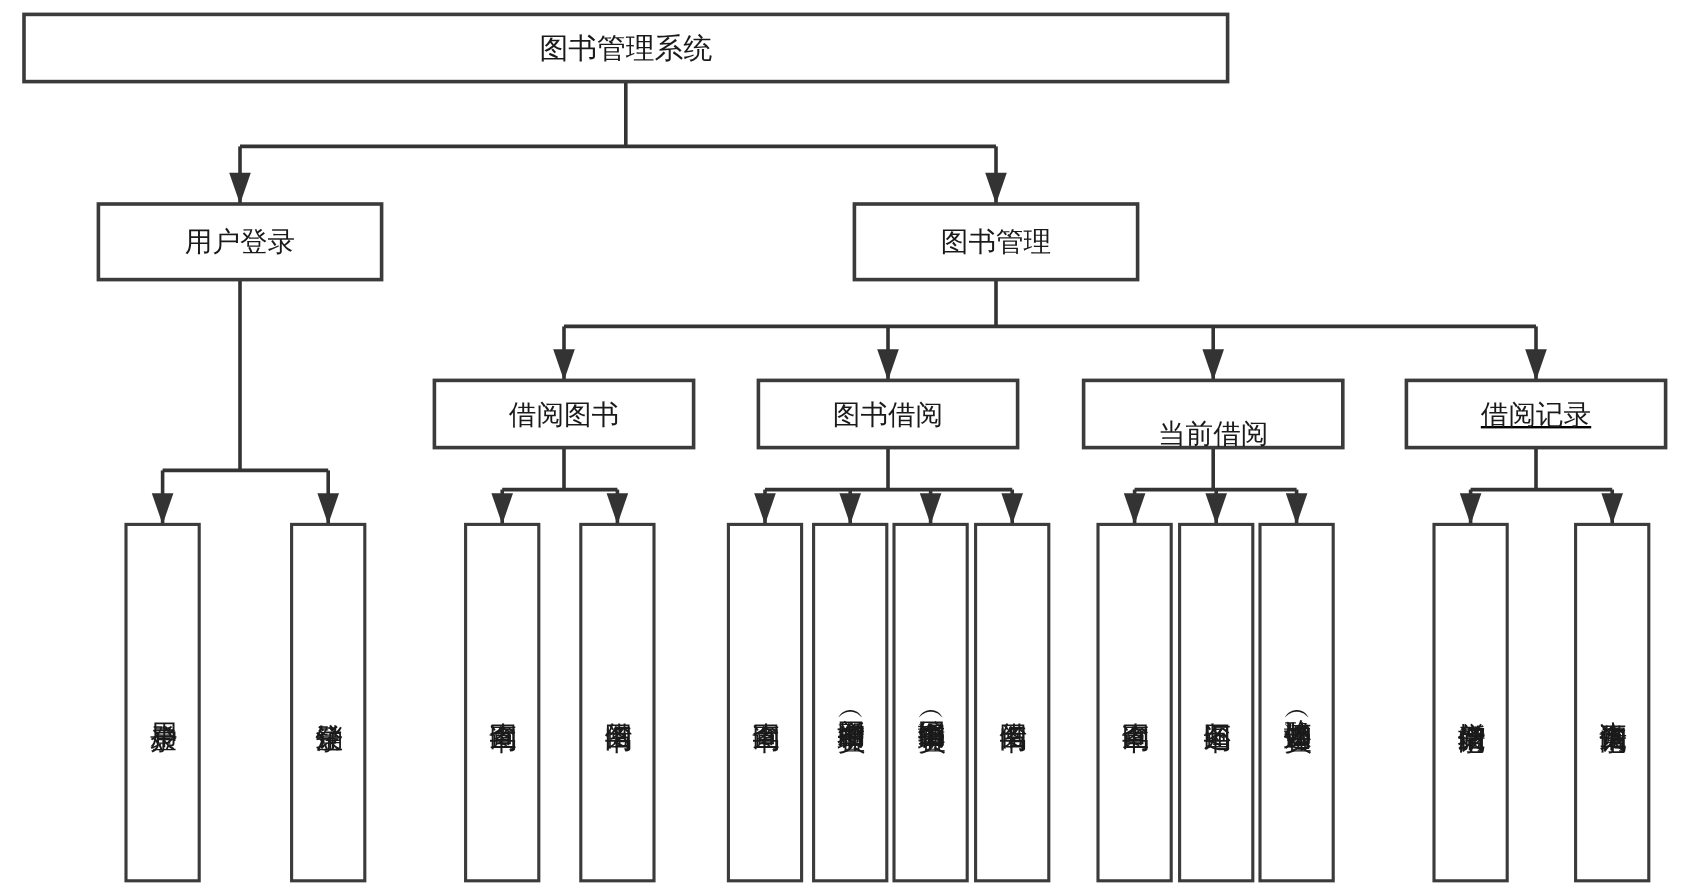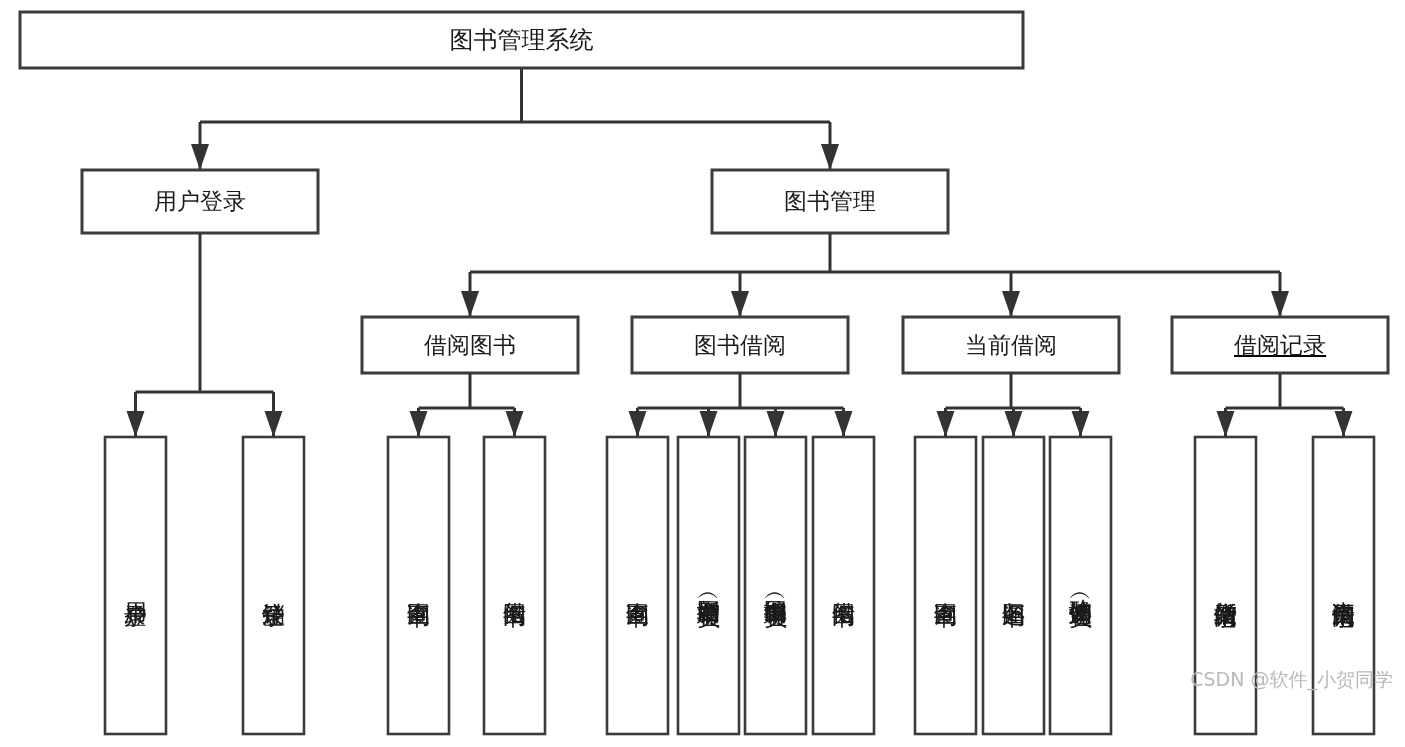--- a/index.html
+++ b/index.html
@@ -201,21 +201,21 @@
       </div>
       <div class="vlabel-wrap" style="left: 678px; top: 437px; width: 61px; height: 297px;">
         <div class="vlabel-text">新增图书（管理员）</div>
       </div>
       <div class="vlabel-wrap" style="left: 745px; top: 437px; width: 61px; height: 297px;">
         <div class="vlabel-text">编辑图书（管理员）</div>
       </div>
       <div class="vlabel-wrap" style="left: 813px; top: 437px; width: 61px; height: 297px;">
         <div class="vlabel-text">借阅图书</div>
       </div>
-      <div class="hlabel-wrap" style="left: 903px; top: 317px; width: 216px; height: 56px;">
+      <div class="hlabel-wrap" style="left: 903px; top: 333px; width: 216px; height: 56px;">
         <div class="hlabel-text">当前借阅</div>
       </div>
       <div class="vlabel-wrap" style="left: 915px; top: 437px; width: 61px; height: 297px;">
         <div class="vlabel-text">查询图书</div>
       </div>
       <div class="vlabel-wrap" style="left: 983px; top: 437px; width: 61px; height: 297px;">
         <div class="vlabel-text">归还图书</div>
       </div>
       <div class="vlabel-wrap" style="left: 1050px; top: 437px; width: 61px; height: 297px;">
         <div class="vlabel-text">确认归还（管理员）</div>
@@ -223,14 +223,13 @@
       <div class="hlabel-wrap" style="left: 1172px; top: 317px; width: 216px; height: 56px; text-decoration: underline;">
         <div class="hlabel-text">借阅记录</div>
       </div>
       <div class="vlabel-wrap" style="left: 1195px; top: 437px; width: 61px; height: 297px;">
         <div class="vlabel-text">新增借阅记录</div>
       </div>
       <div class="vlabel-wrap" style="left: 1313px; top: 437px; width: 61px; height: 297px;">
         <div class="vlabel-text">查询借阅记录</div>
       </div>
     </div>
-  <div class="watermark">CSDN @软件_小贺同学</div>
 </div>
 
 </body></html>

